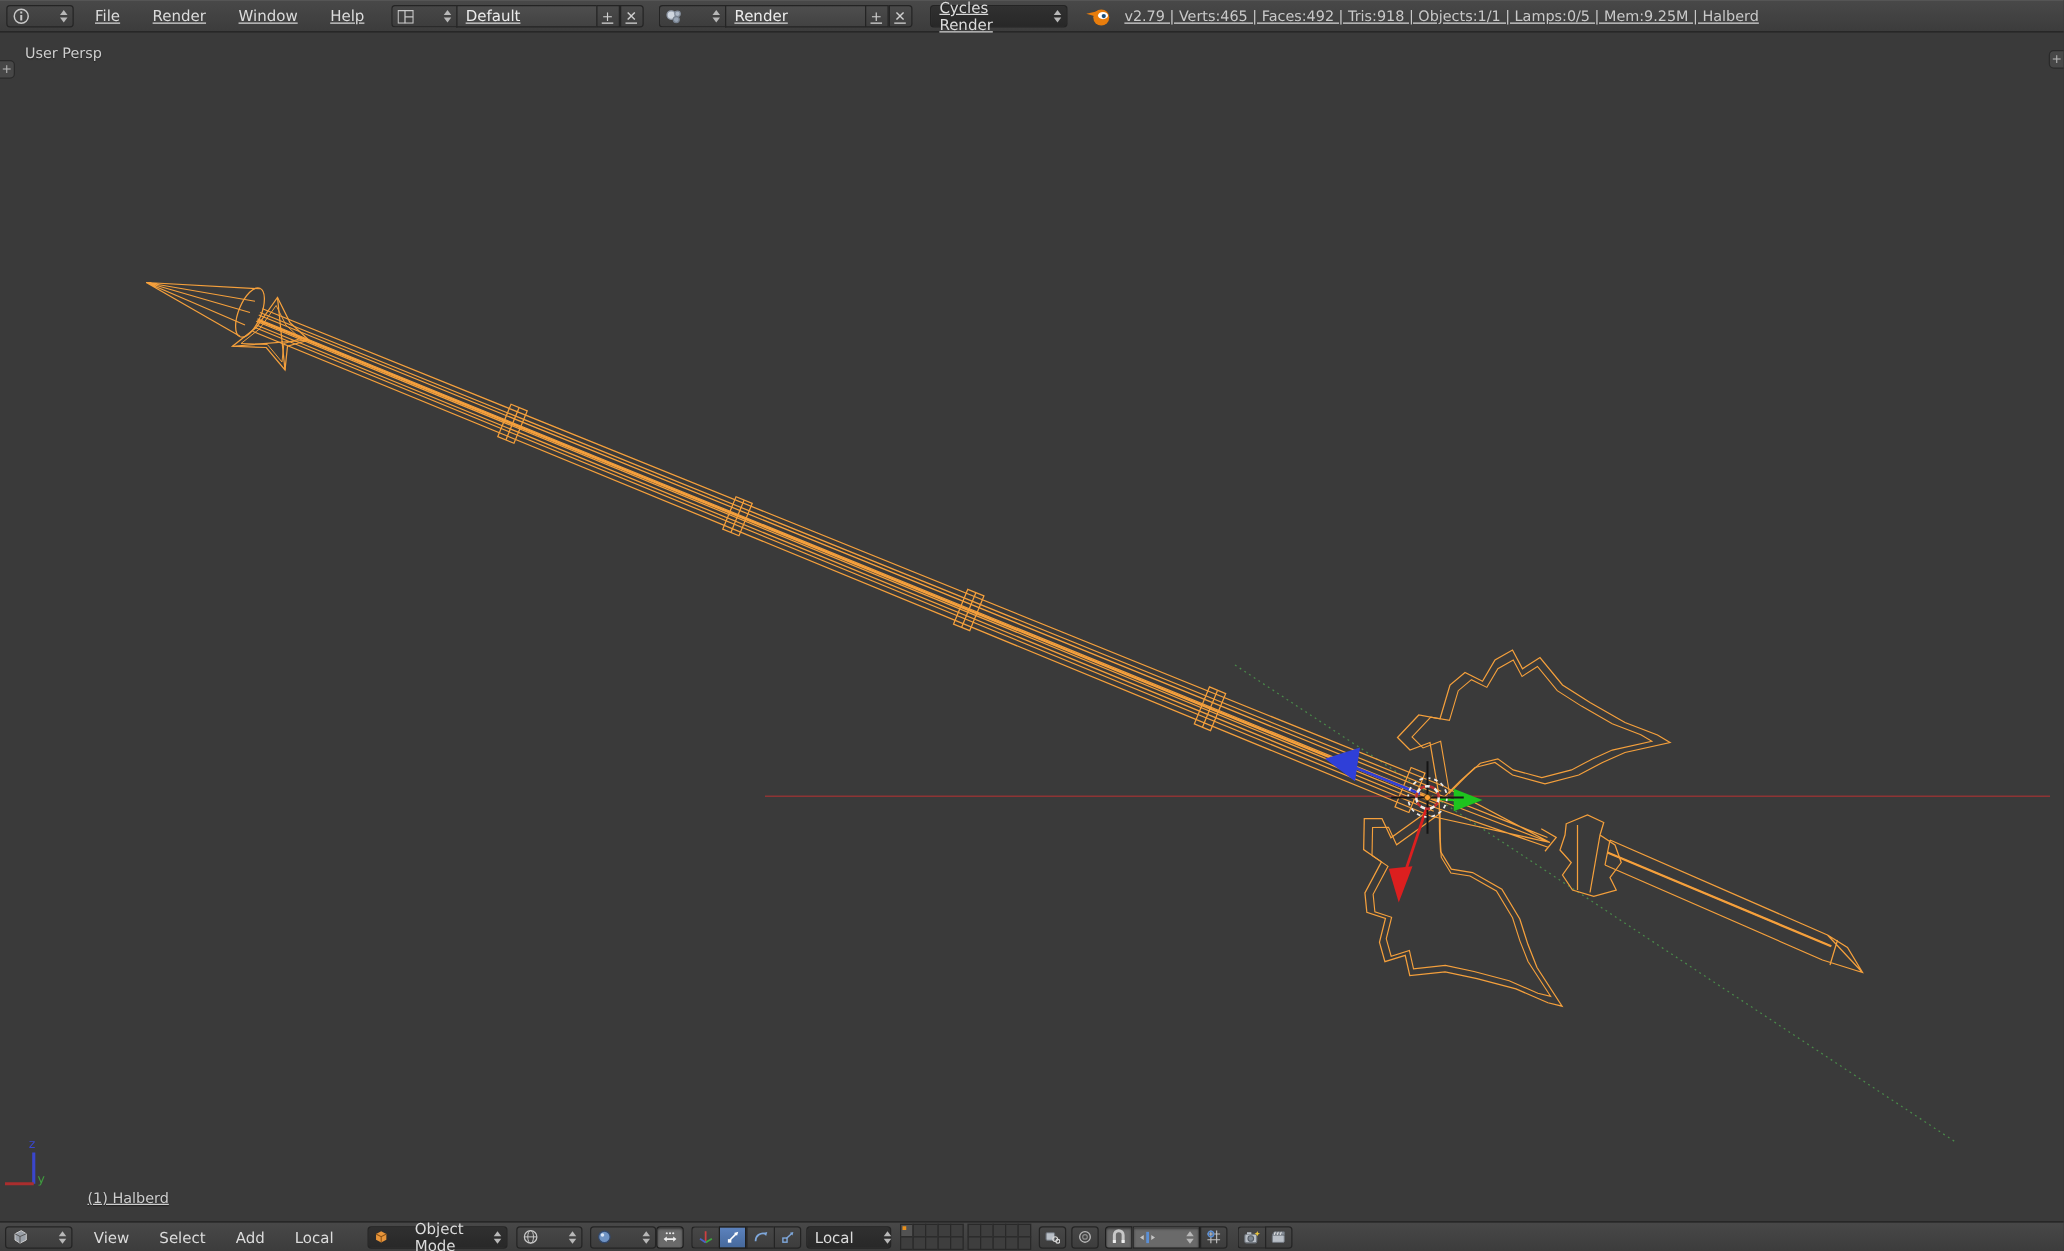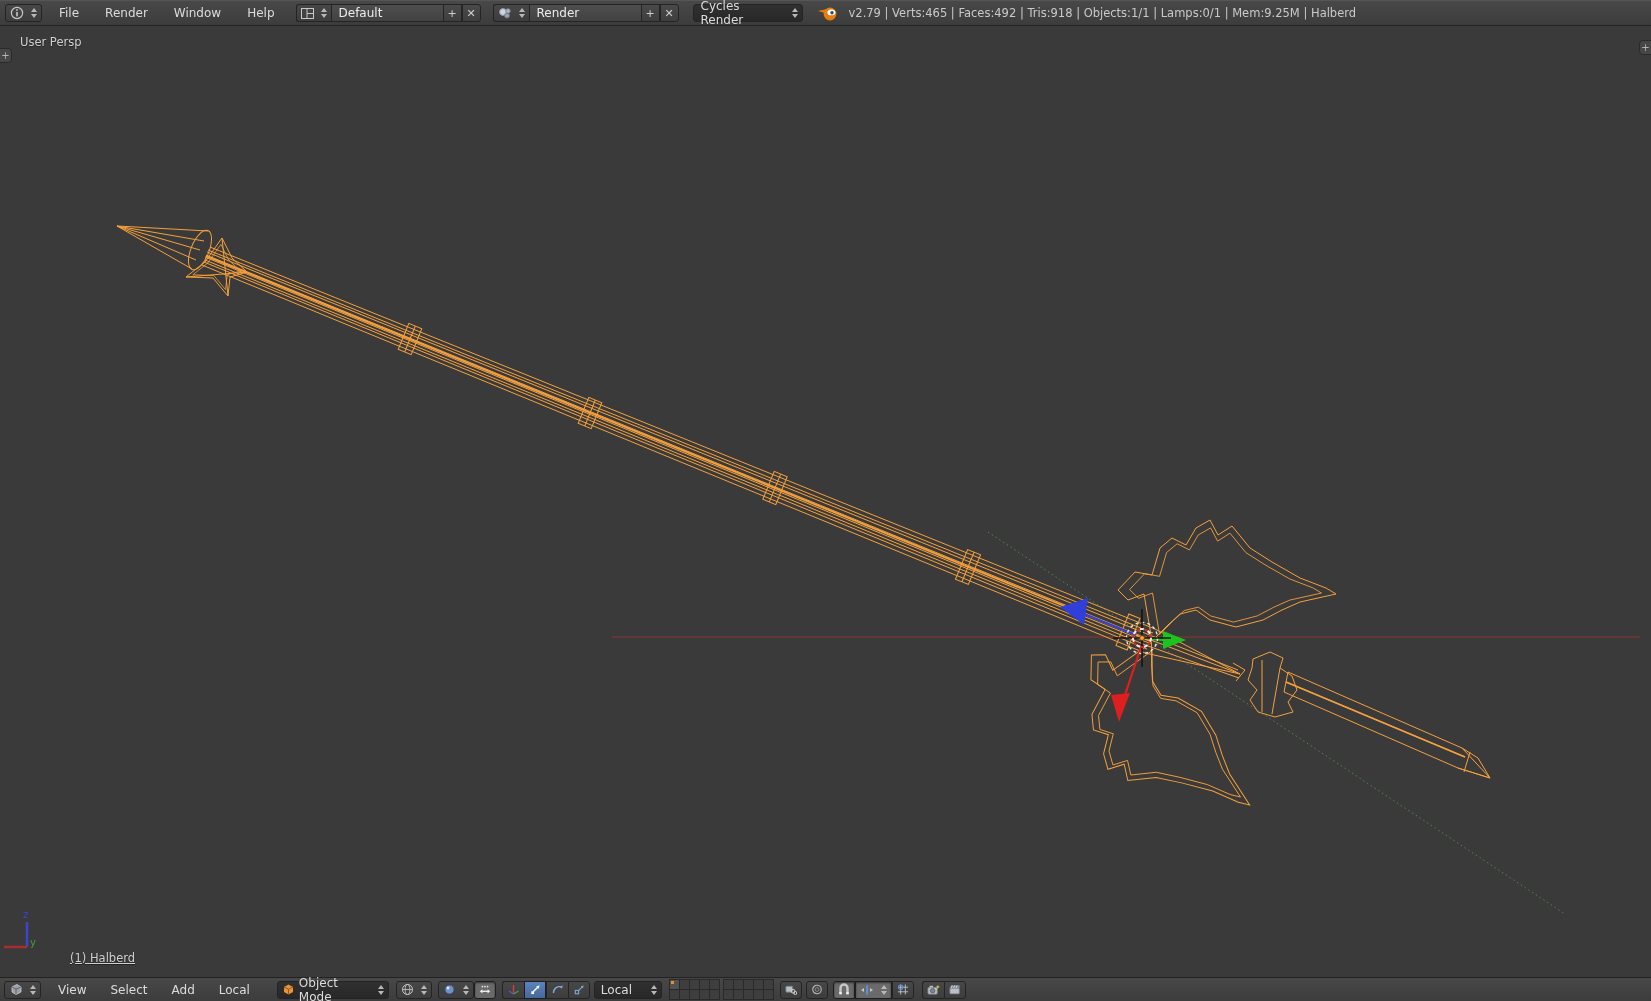--- a/index.html
+++ b/index.html
@@ -8,28 +8,28 @@
     background:#3a3a3a;
     font-family:"DejaVu Sans","Liberation Sans",sans-serif;
     font-size:12px; color:#d8d8d8; overflow:hidden; position:relative;
   }
   
   .bar {
     position:absolute; left:0; right:0; display:flex; align-items:center;
     background:linear-gradient(#484848,#3c3c3c);
     border-bottom:1px solid #222; border-top:1px solid #555;
   }
-  .topbar { top:0; height:26px; z-index:5; }
+  .topbar { top:0; height:26px; z-index:5;text-decoration:underline; }
   .botbar { bottom:0; height:24px; border-top:1px solid #222; border-bottom:none; z-index:5; }
   .menu { padding:0 9px; color:#dcdcdc; cursor:default; white-space:nowrap; }
   
   .wbtn {
     display:flex; align-items:center; height:18px; border-radius:3px;
     border:1px solid #242424; background:linear-gradient(#474747,#3d3d3d);
-    padding:0 4px; gap:4px; color:#e2e2e2;
+    padding:0 4px; gap:21px; color:#e2e2e2;
   }
   .dark { background:linear-gradient(#303030,#282828); color:#dcdcdc; }
   .field {
     height:18px; display:flex; align-items:center; padding:0 7px;
     background:linear-gradient(#4e4e4e,#424242); border:1px solid #242424;
     color:#ececec; white-space:nowrap;
   }
   .grp { display:flex; align-items:center; }
   .grp > * { border-radius:0; border-right-width:0; }
   .grp > *:first-child { border-radius:3px 0 0 3px; }
@@ -149,21 +149,21 @@
       </span>
   </div>
 
   <svg class="isvg" style="margin-left:14px" width="22" height="18" viewBox="0 0 22 18">
     <path d="M1,7 L10,5 L8,9 Z" fill="#e87d0d"></path>
     <circle cx="13" cy="10" r="6.4" fill="#e87d0d"></circle>
     <ellipse cx="14.4" cy="8.4" rx="4" ry="2.9" fill="#ffffff"></ellipse>
     <circle cx="15" cy="8.8" r="1.7" fill="#1b4e7a"></circle>
   </svg>
 
-  <span class="stats">v2.79 | Verts:465 | Faces:492 | Tris:918 | Objects:1/1 | Lamps:0/1 | Mem:9.25M | Halberd</span>
+  <span class="stats">v2.79 | Verts:465 | Faces:492 | Tris:918 | Objects:1/1 | Lamps:0/5 | Mem:9.25M | Halberd</span>
 </div>
 
 <div class="viewport">
 
   <svg class="vpsvg" width="1651" height="951" viewBox="0 26 1651 951">
     <defs>
       <path id="wingOuter" d="M1152,641 L1144,594 L1128,600 L1118,590 L1135,572 L1152,575 L1160,548 L1172,538 L1186,545 L1196,528 L1210,520 L1218,535 L1232,526 L1250,548 L1272,562 L1300,578 L1326,588 L1336,594 L1300,602 L1282,610 L1263,620 L1236,627 L1210,620 L1196,610 L1180,614 L1168,625 Z"></path>
       <path id="starGuard" d="M222,238 L232,258 L247,272 L230,277 L228,296 L213,278 L186,277 L205,262 Z"></path>
     </defs>
 

